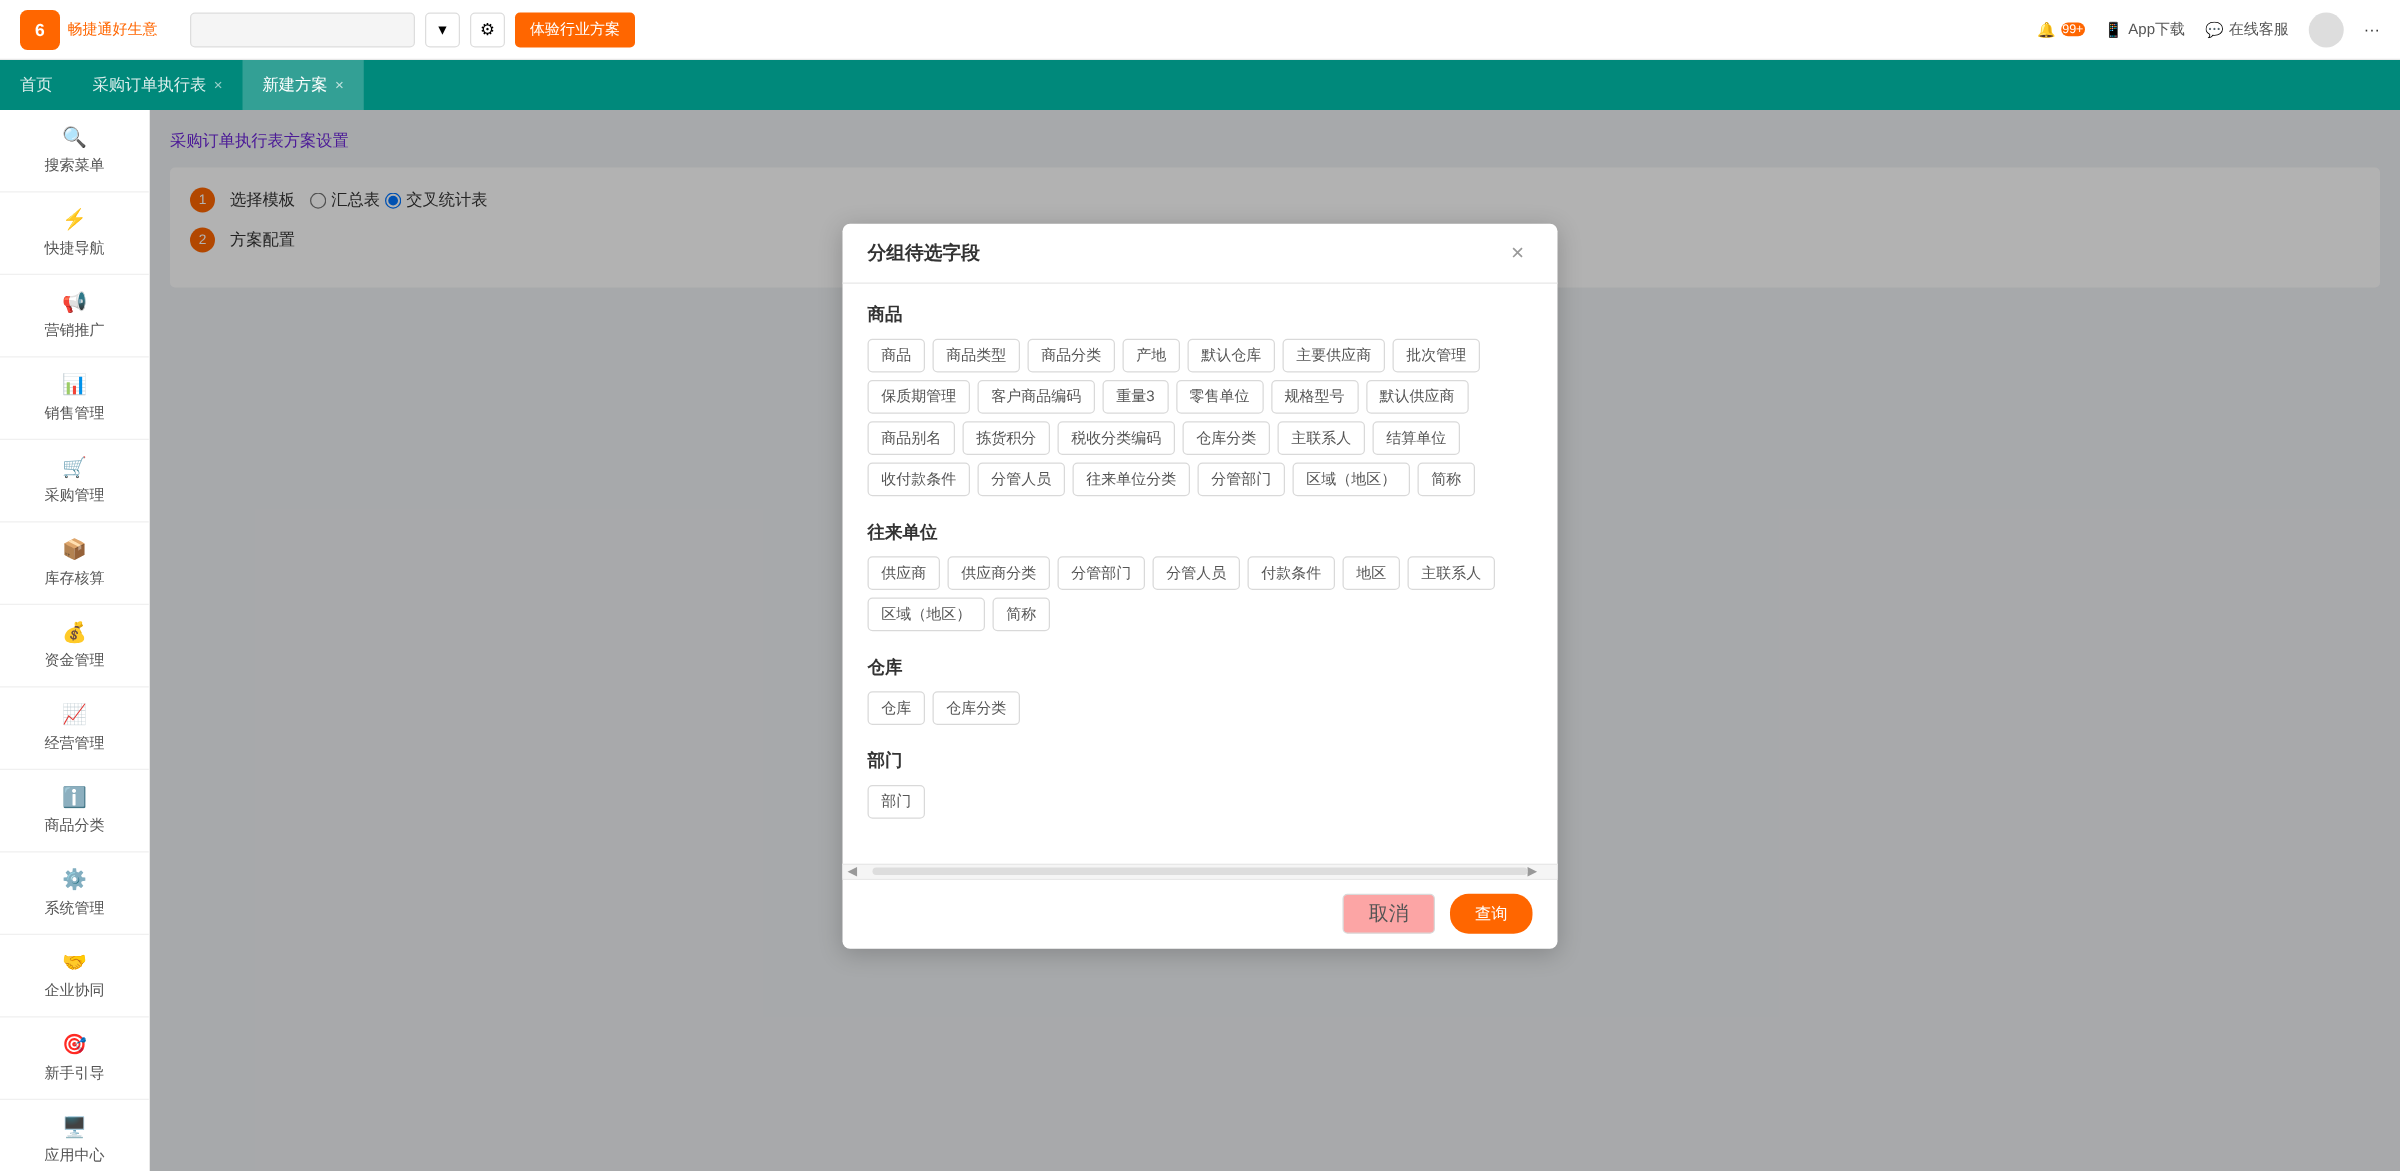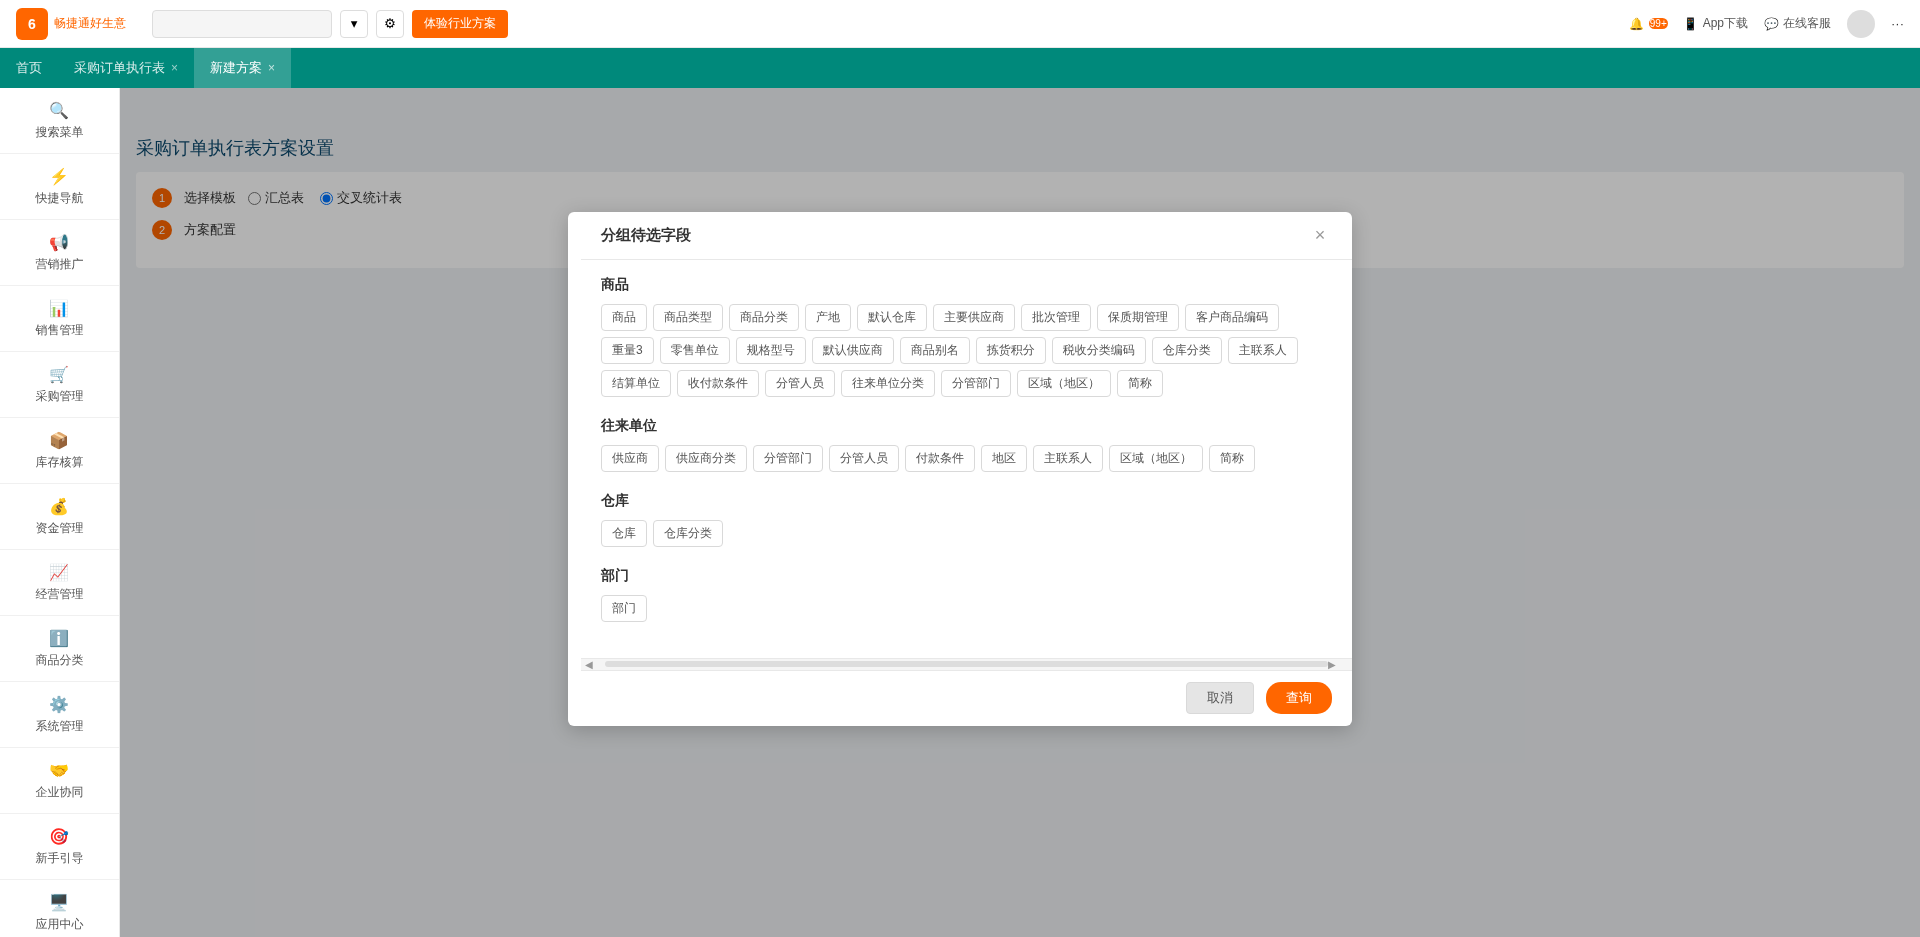--- a/index.html
+++ b/index.html
@@ -141,43 +141,42 @@
     }
 
     
     .main-content {
       position: fixed;
       top: 88px; left: 120px; right: 0; bottom: 0;
       background: #f0f2f5;
       overflow: auto;
       padding: 16px;
     }
-    .page-title { font-size: 18px; color: #0c4a6e; margin-bottom: 12px; margin-top: 32px; }
+    .page-title { font-size: 13px; color: #6d28d9; margin-bottom: 12px; }
 
     
     .overlay {
       position: fixed;
       top: 88px; left: 120px; right: 0; bottom: 0;
       background: rgba(0,0,0,0.3);
       z-index: 200;
     }
 
     
     .modal {
       position: fixed;
       top: 50%; left: 50%;
       transform: translate(-50%, -50%);
-      width: 784px;
+      width: 572px;
       max-height: 600px;
       background: #fff;
       border-radius: 6px;
       z-index: 300;
       display: flex; flex-direction: column;
       box-shadow: 0 4px 20px rgba(0,0,0,0.2);
-      padding-left: 13px;
     }
     .modal-header {
       height: 48px;
       border-bottom: 1px solid #e8e8e8;
       display: flex; align-items: center; justify-content: space-between;
       padding: 0 20px;
       flex-shrink: 0;
     }
     .modal-title { font-size: 15px; font-weight: 600; color: #333; }
     .modal-close {
@@ -233,23 +232,23 @@
     }
     .modal-hscroll-track {
       flex: 1; height: 6px; background: #ddd; border-radius: 3px; position: relative;
     }
 
     
     .btn-cancel {
       padding: 0 20px; height: 32px;
       border: 1px solid #d9d9d9;
       border-radius: 4px;
-      background: #e5e5e5;
-      cursor: pointer;
-      font-size: 13px; color: #555;
+      background: #fca5a5;
+      cursor: pointer;
+      font-size: 16px; color: #555;
     }
     .btn-confirm {
       padding: 0 20px; height: 32px;
       border: none;
       border-radius: 15px;
       background: #f60;
       cursor: pointer;
       font-size: 13px; color: #fff;
     }
 
@@ -261,21 +260,21 @@
       margin-bottom: 12px;
     }
     .step-row { display: flex; align-items: center; gap: 12px; margin-bottom: 12px; }
     .step-badge {
       width: 20px; height: 20px;
       background: #f60; color: #fff;
       border-radius: 50%;
       display: flex; align-items: center; justify-content: center;
       font-size: 11px; flex-shrink: 0;
     }
-    .radio-group { display: flex; gap: 16px; align-items: flex-start; }
+    .radio-group { display: flex; gap: 4px; align-items: flex-start; }
     .radio-option { display: flex; align-items: center; gap: 4px; font-size: 13px; cursor: pointer; }
   </style>
 </head>
 <body>
 
 <div class="top-header">
   <div class="logo-area">
     <div class="logo-icon">6</div>
     <div class="logo-text">畅捷通好生意</div>
   </div>

